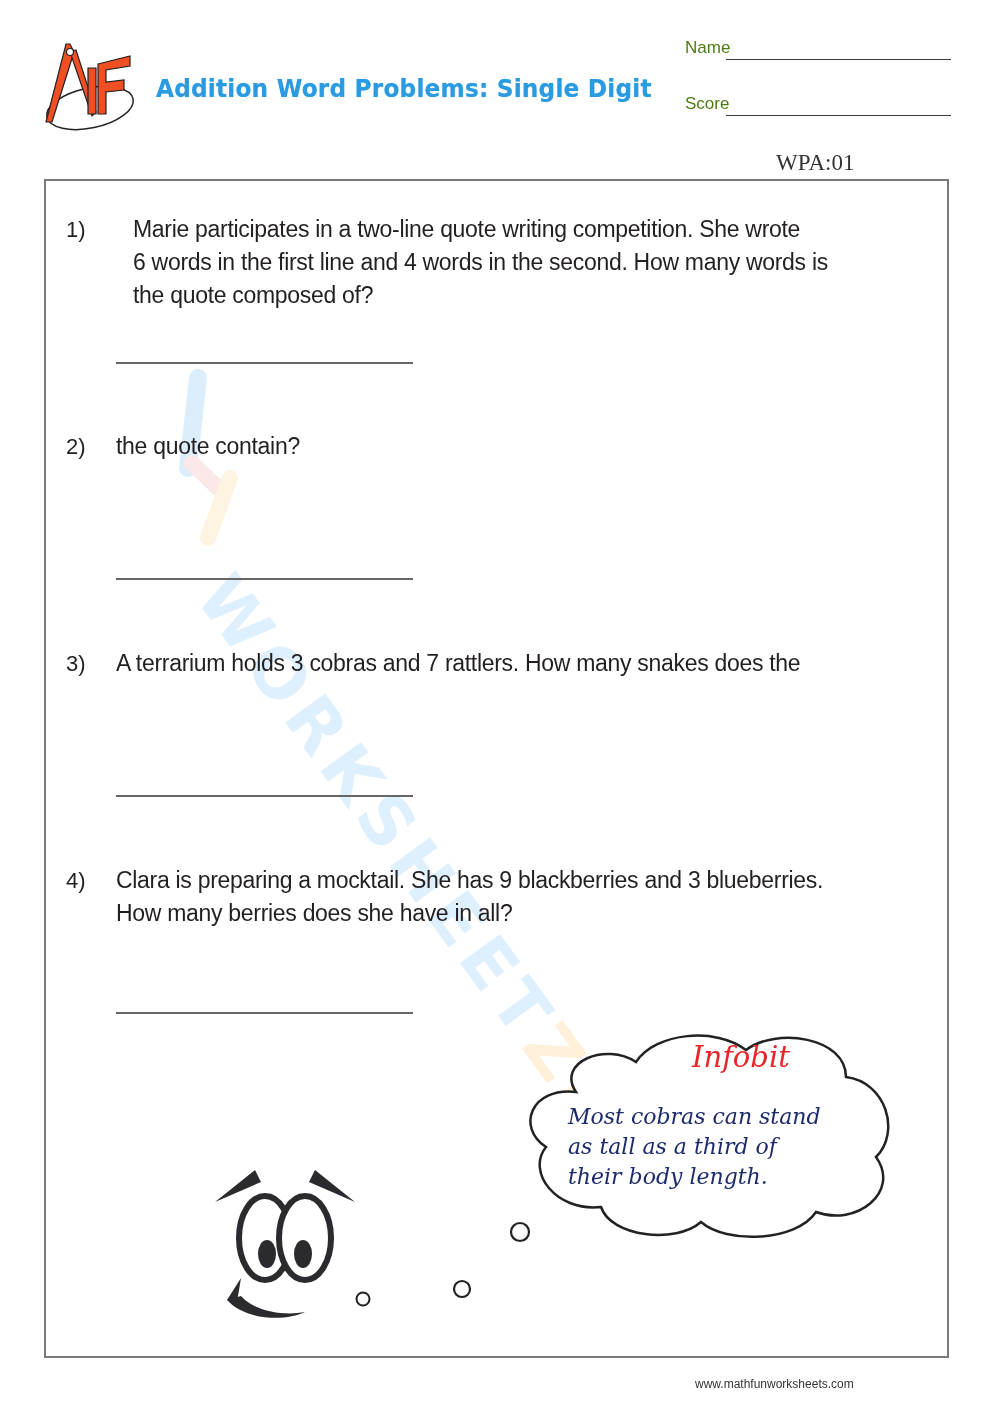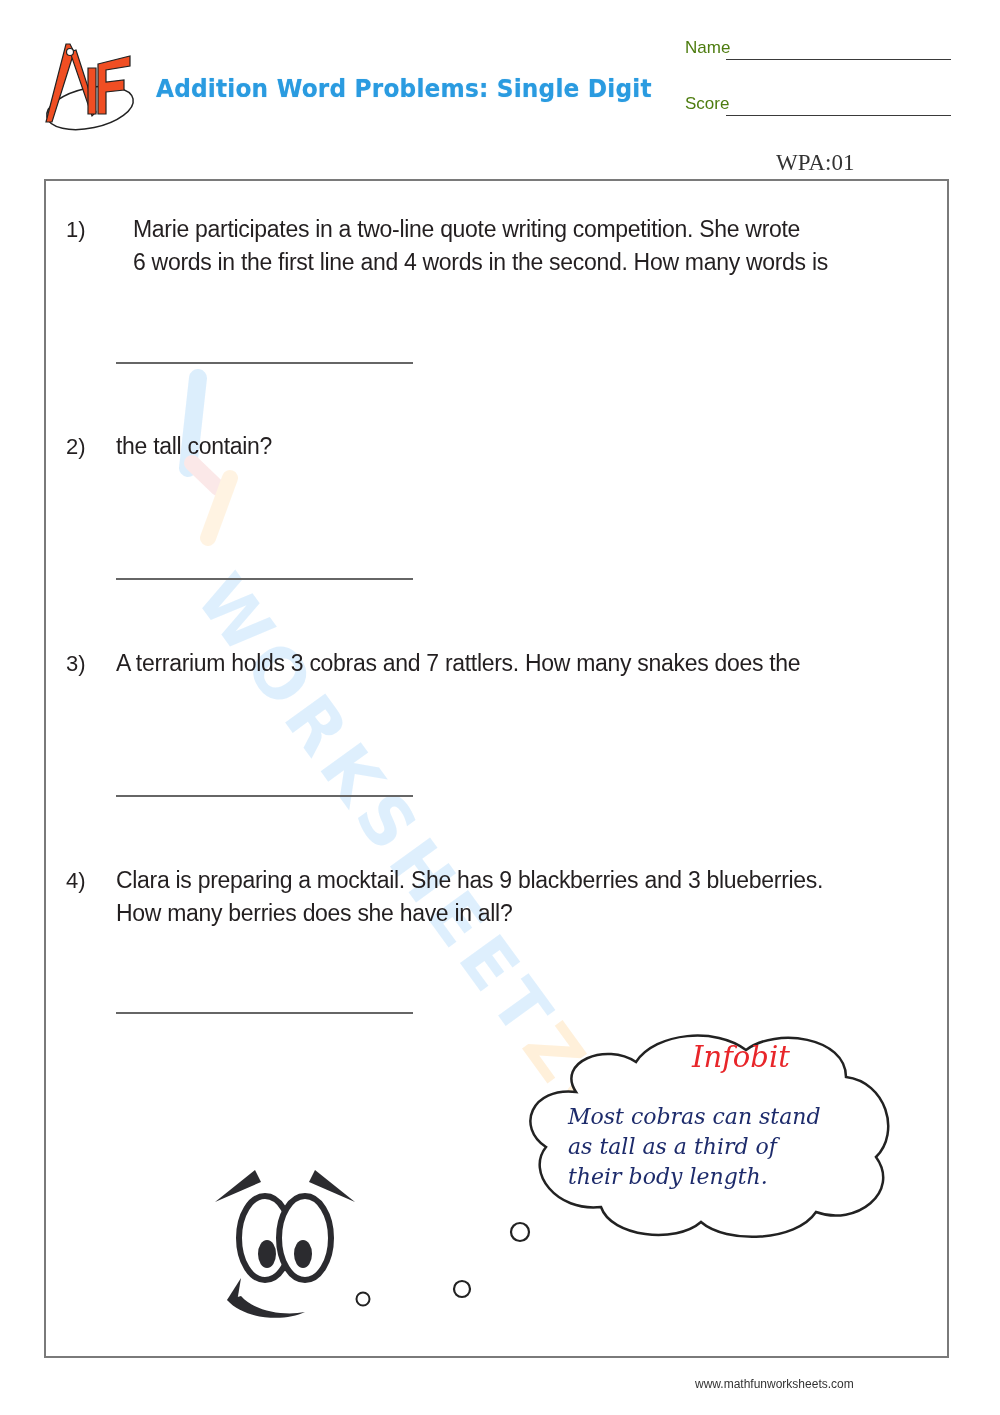--- a/index.html
+++ b/index.html
@@ -58,26 +58,27 @@
     <line x1="20" y1="10" x2="10" y2="100" stroke="#64b5f6" stroke-width="18" stroke-linecap="round"></line>
     <line x1="14" y1="95" x2="40" y2="120" stroke="#ef9a9a" stroke-width="16" stroke-linecap="round"></line>
     <line x1="30" y1="170" x2="52" y2="110" stroke="#ffcc80" stroke-width="16" stroke-linecap="round"></line>
   </svg>
 </div>
 
 <div class="abs qnum" style="left:66px; top:217px;">1)</div>
 <div class="abs qtext" style="left:116px; top:213px;margin-left:17px;">
   <div>Marie participates in a two-line quote writing competition. She wrote</div>
   <div>6 words in the first line and 4 words in the second. How many words is</div>
+  <div>the quote composed of?</div>
 </div>
 <div class="abs answer-line" style="left:116px; top:362px;"></div>
 
 <div class="abs qnum" style="left:66px; top:434px;">2)</div>
 <div class="abs qtext" style="left:116px; top:430px;">
-  <div>the tall contain?</div>
+  <div>the quote contain?</div>
 </div>
 <div class="abs answer-line" style="left:116px; top:578px;"></div>
 
 <div class="abs qnum" style="left:66px; top:651px;">3)</div>
 <div class="abs qtext" style="left:116px; top:647px;">
   <div>A terrarium holds 3 cobras and 7 rattlers. How many snakes does the</div>
 </div>
 <div class="abs answer-line" style="left:116px; top:795px;"></div>
 
 <div class="abs qnum" style="left:66px; top:868px;">4)</div>

